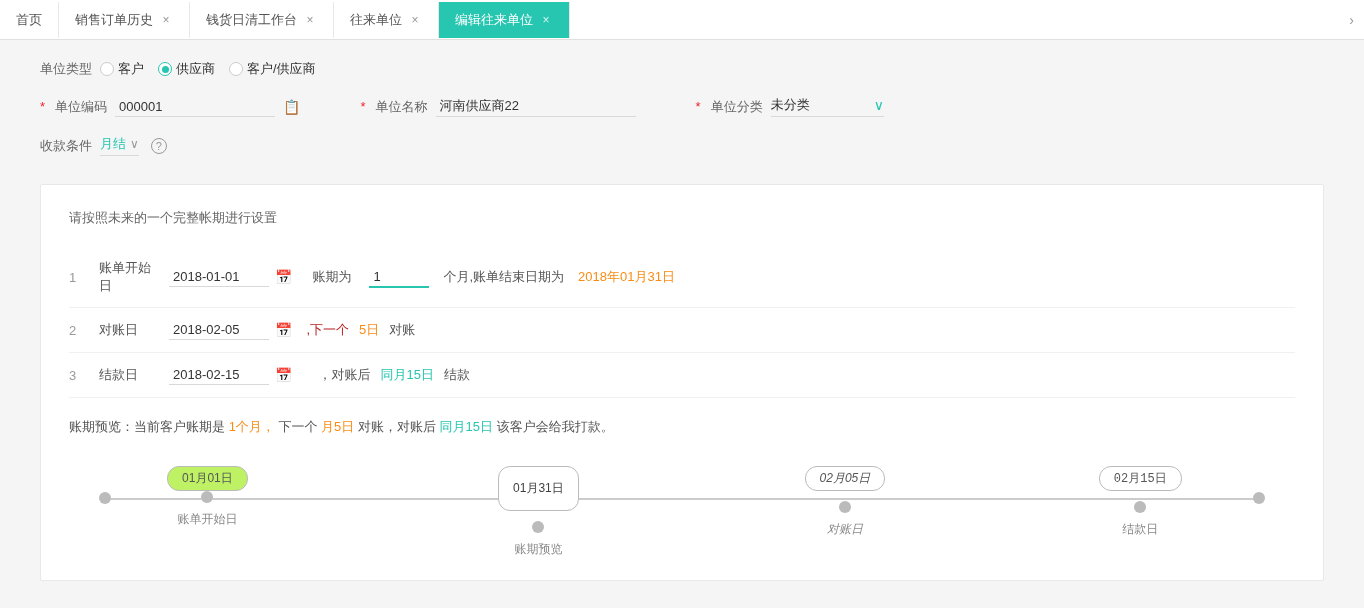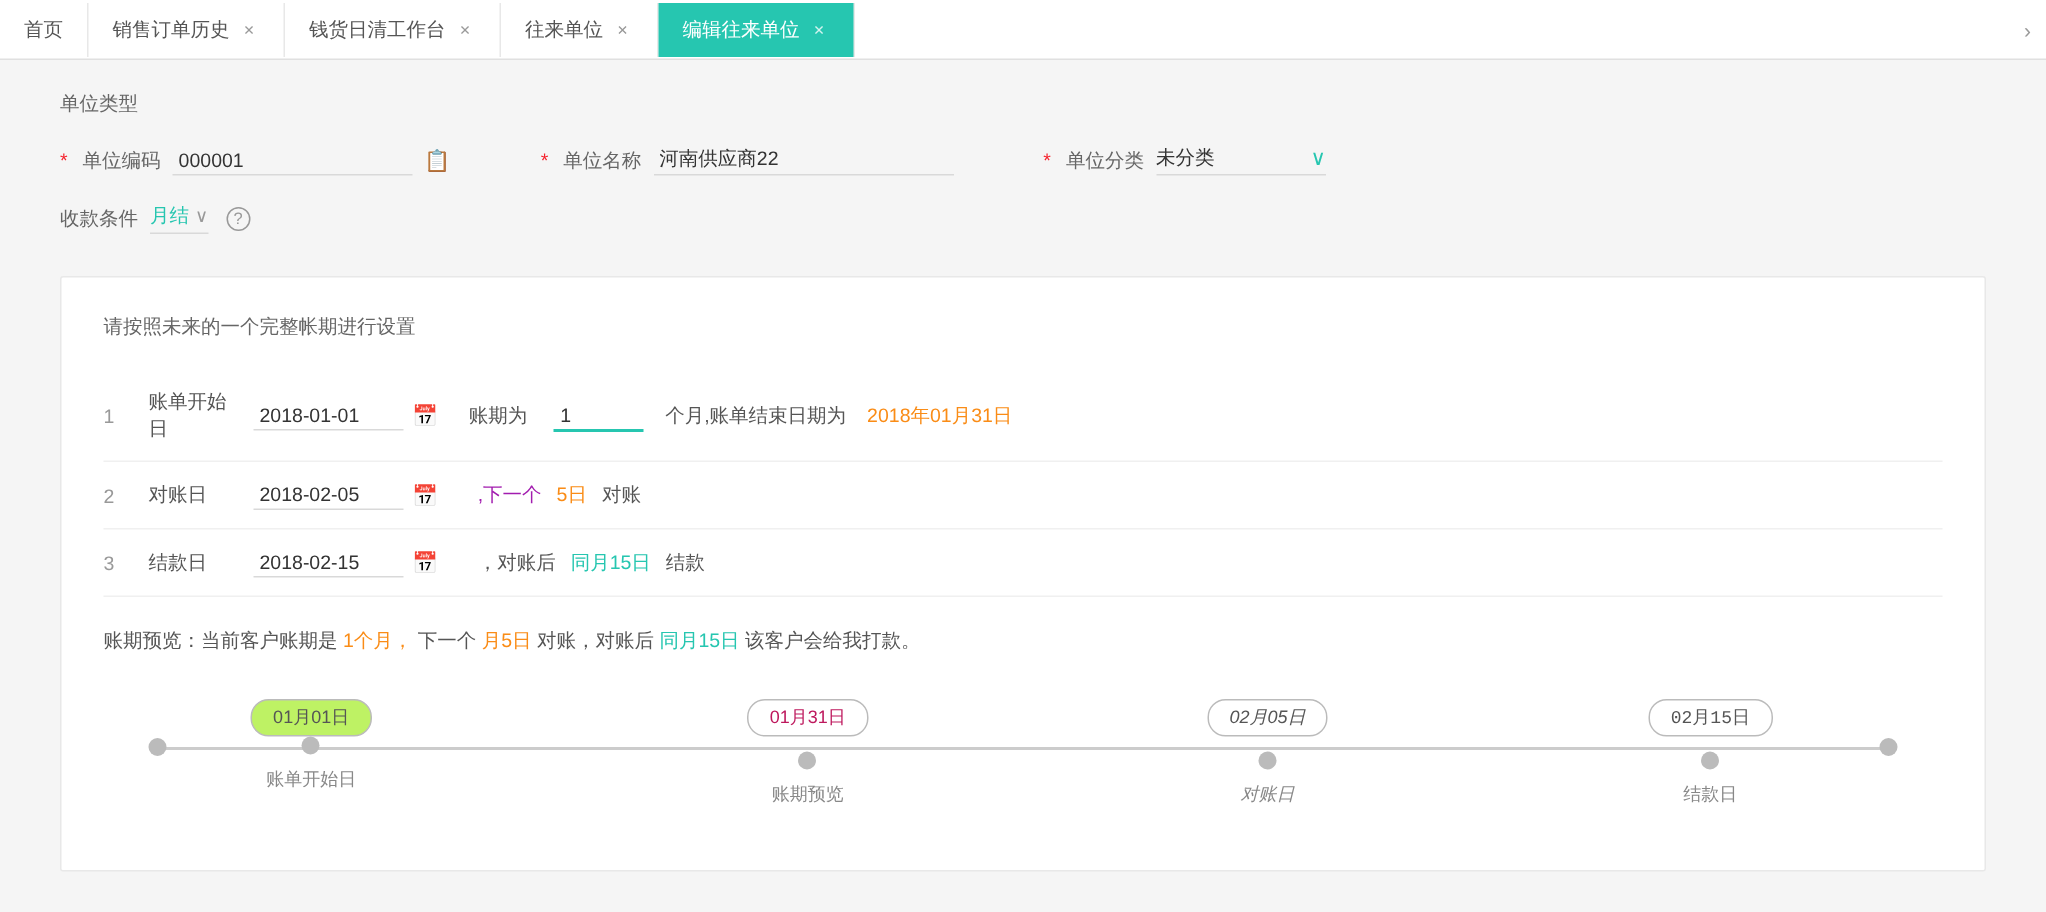--- a/index.html
+++ b/index.html
@@ -267,20 +267,34 @@
   </div>
   <div class="tabs-arrow">›</div>
 </div>
 
 <div class="page-content">
   <div class="form-section">
 
     <div class="form-row">
       <div class="field-group">
         <span class="field-label">单位类型</span>
+        <div class="radio-group">
+          <label class="radio-item">
+            <div class="radio-circle"></div>
+            <span>客户</span>
+          </label>
+          <label class="radio-item">
+            <div class="radio-circle checked"></div>
+            <span>供应商</span>
+          </label>
+          <label class="radio-item">
+            <div class="radio-circle"></div>
+            <span>客户/供应商</span>
+          </label>
+        </div>
       </div>
     </div>
 
     <div class="form-row">
       <div class="field-group">
         <span class="required-star">*</span>
         <span class="field-label">单位编码</span>
         <input type="text" class="text-input" value="000001" style="">
         <span class="input-icon">📋</span>
       </div>
@@ -326,21 +340,21 @@
         <span class="text-orange" style="margin-left:4px;">2018年01月31日</span>
       </div>
 
       <div class="billing-row">
         <span class="row-num">2</span>
         <span class="row-title">对账日</span>
         <div class="date-input-wrap">
           <input type="text" class="date-input" value="2018-02-05" style="">
           <span class="cal-icon">📅</span>
         </div>
-        <span style="color:#a21caf; margin-left:16px;">,下一个</span>
+        <span style="color:#b91c1c; margin-left:4px;">,下一个</span>
         <span class="text-orange">5日</span>
         <span style="color:#555;">对账</span>
       </div>
 
       <div class="billing-row">
         <span class="row-num">3</span>
         <span class="row-title">结款日</span>
         <div class="date-input-wrap">
           <input type="text" class="date-input" value="2018-02-15" style="">
           <span class="cal-icon">📅</span>
@@ -371,21 +385,21 @@
         <div style="position:absolute; left:calc(8%);">
           <div style="position:relative; display:flex; flex-direction:column; align-items:center;">
             <div style="background:#bef264; border:1px solid #bbb; border-radius:12px; padding:3px 14px; font-size:12px; color:#555; white-space:nowrap; ">01月01日</div>
             <div style="width:12px; height:12px; border-radius:50%; background:#bbb;"></div>
             <div style="font-size:12px; color:#888; margin-top:8px; white-space:nowrap;">账单开始日</div>
           </div>
         </div>
 
         <div style="position:absolute; left:calc(35%);">
           <div style="position:relative; display:flex; flex-direction:column; align-items:center;">
-            <div style="background:#fff; border:1px solid #bbb; border-radius:12px; padding:3px 14px; font-size:12px; color:#be185d; white-space:nowrap; margin-bottom:10px;">01月31日</div>
+            <div style="background:#fff; border:1px solid #bbb; border-radius:12px; padding:13px 14px; font-size:12px; color:#404040; white-space:nowrap; margin-bottom:10px;">01月31日</div>
             <div style="width:12px; height:12px; border-radius:50%; background:#bbb;"></div>
             <div style="font-size:12px; color:#888; margin-top:8px; white-space:nowrap;">账期预览</div>
           </div>
         </div>
 
         <div style="position:absolute; left:calc(60%);font-style:italic;">
           <div style="position:relative; display:flex; flex-direction:column; align-items:center;">
             <div style="background:#fff; border:1px solid #bbb; border-radius:12px; padding:3px 14px; font-size:12px; color:#555; white-space:nowrap; margin-bottom:10px;">02月05日</div>
             <div style="width:12px; height:12px; border-radius:50%; background:#bbb;"></div>
             <div style="font-size:12px; color:#888; margin-top:8px; white-space:nowrap;">对账日</div>

